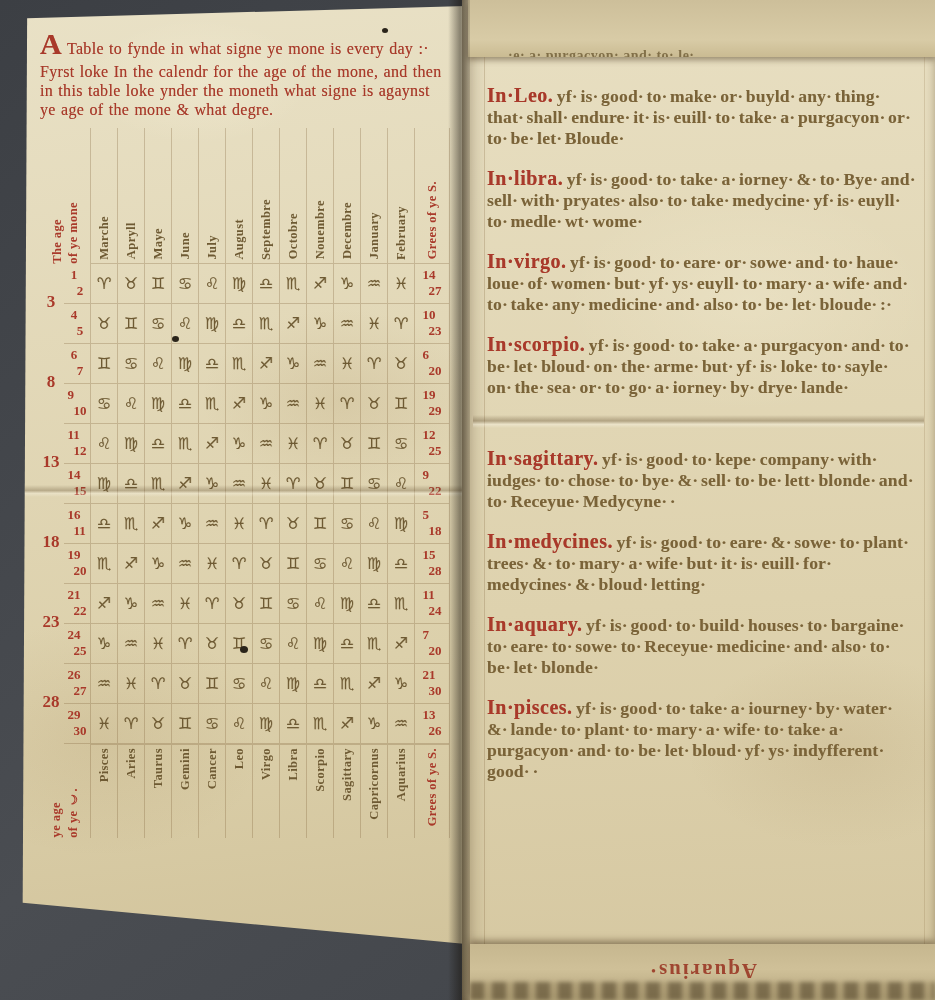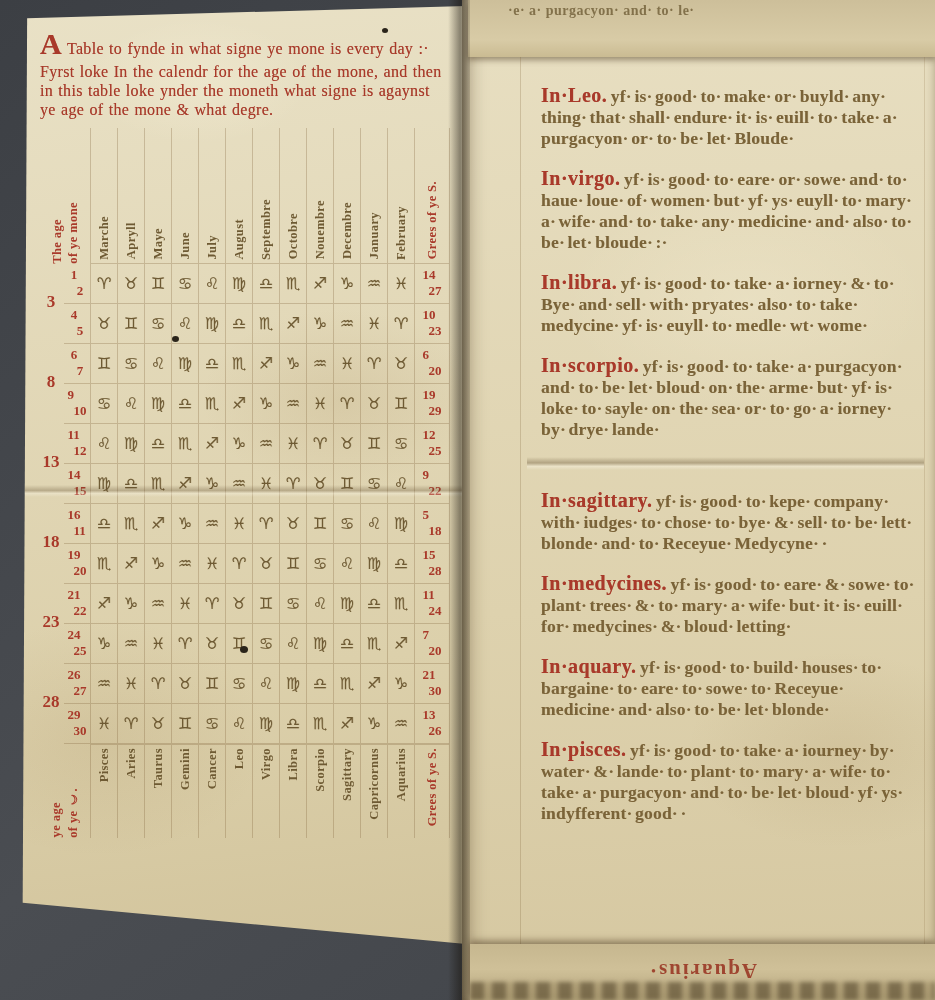--- a/index.html
+++ b/index.html
@@ -78,25 +78,25 @@
                inset -6px 0 10px -6px rgba(60,40,15,.35);
   }
   .fold-top{
     position:absolute;left:6px;right:0;top:0;height:57px;
     background:linear-gradient(#cdbf9a,#d8cba6 70%,#cabb92);
     box-shadow:0 3px 6px rgba(60,40,15,.45);
     padding:2px 10px 0 40px;overflow:hidden;
   }
   .fold-top .faintline{
     font:bold 14px "Liberation Serif",serif;color:rgba(104,85,47,.75);
-    letter-spacing:.5px;filter:blur(.4px);line-height:1.25;white-space:nowrap;}
+    letter-spacing:.5px;filter:blur(.4px);line-height:1.25;white-space:nowrap;margin-top:45px;}
   .rp-content{position:absolute;left:22px;right:10px;top:57px;bottom:56px;
-    padding:26px 8px 0 20px;
+    padding:26px 8px 0 2px;
     border-left:1px solid rgba(128,100,58,.25);
-    border-right:1px solid rgba(128,100,58,.2);margin-left:36px;}
+    border-right:1px solid rgba(128,100,58,.2);}
   .para{margin-bottom:17px;
     font:bold 17.5px "Liberation Serif",serif;color:#7a6338;
     line-height:1.2;letter-spacing:.2px;word-spacing:-2px;
     text-shadow:.3px .3px 0 rgba(120,95,55,.3);}
   .para .lead{color:var(--red);font-size:20px;letter-spacing:.5px;
     text-shadow:0 0 .4px rgba(150,40,20,.5);}
   .rp-crease{margin:2px 0 18px -14px;height:13px;width:calc(100% + 22px);
     background:linear-gradient(rgba(90,70,40,0),rgba(90,70,40,.35) 45%,
                rgba(255,252,240,.35) 72%,rgba(90,70,40,0));}
   .fold-bottom{
@@ -845,22 +845,22 @@
     <span class="speck" style="left:362px;top:22px;width:6px;height:5px"></span>
   </div>
 
   <div class="right-page">
     <div class="fold-top">
       <div class="faintline">·e· a· purgacyon· and· to· le·</div>
     </div>
 
     <div class="rp-content" id="paras">
         <div class="para"><span class="lead">In·Leo. </span><span class="body-text">yf· is· good· to· make· or· buyld· any· thing· that· shall· endure· it· is· euill· to· take· a· purgacyon· or· to· be· let· Bloude·</span></div>
+        <div class="para"><span class="lead">In·libra. </span><span class="body-text">yf· is· good· to· take· a· iorney· &amp;· to· Bye· and· sell· with· pryates· also· to· take· medycine· yf· is· euyll· to· medle· wt· wome·</span></div>
         <div class="para"><span class="lead">In·virgo. </span><span class="body-text">yf· is· good· to· eare· or· sowe· and· to· haue· loue· of· women· but· yf· ys· euyll· to· mary· a· wife· and· to· take· any· medicine· and· also· to· be· let· bloude· :·</span></div>
-        <div class="para"><span class="lead">In·libra. </span><span class="body-text">yf· is· good· to· take· a· iorney· &amp;· to· Bye· and· sell· with· pryates· also· to· take· medycine· yf· is· euyll· to· medle· wt· wome·</span></div>
         <div class="para"><span class="lead">In·scorpio. </span><span class="body-text">yf· is· good· to· take· a· purgacyon· and· to· be· let· bloud· on· the· arme· but· yf· is· loke· to· sayle· on· the· sea· or· to· go· a· iorney· by· drye· lande·</span></div>
         <div class="rp-crease"></div>
         <div class="para"><span class="lead">In·sagittary. </span><span class="body-text">yf· is· good· to· kepe· company· with· iudges· to· chose· to· bye· &amp;· sell· to· be· lett· blonde· and· to· Receyue· Medycyne· ·</span></div>
         <div class="para"><span class="lead">In·medycines. </span><span class="body-text">yf· is· good· to· eare· &amp;· sowe· to· plant· trees· &amp;· to· mary· a· wife· but· it· is· euill· for· medycines· &amp;· bloud· letting·</span></div>
         <div class="para"><span class="lead">In·aquary. </span><span class="body-text">yf· is· good· to· build· houses· to· bargaine· to· eare· to· sowe· to· Receyue· medicine· and· also· to· be· let· blonde·</span></div>
         <div class="para"><span class="lead">In·pisces. </span><span class="body-text">yf· is· good· to· take· a· iourney· by· water· &amp;· lande· to· plant· to· mary· a· wife· to· take· a· purgacyon· and· to· be· let· bloud· yf· ys· indyfferent· good· ·</span></div>
       </div>
 
     <div class="fold-bottom">
       <span class="flipped">Aquarius·</span>

